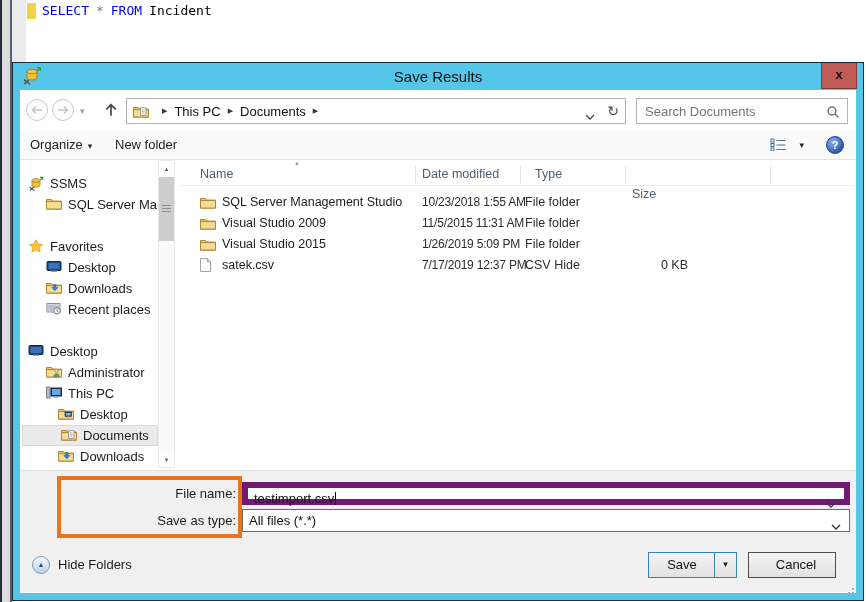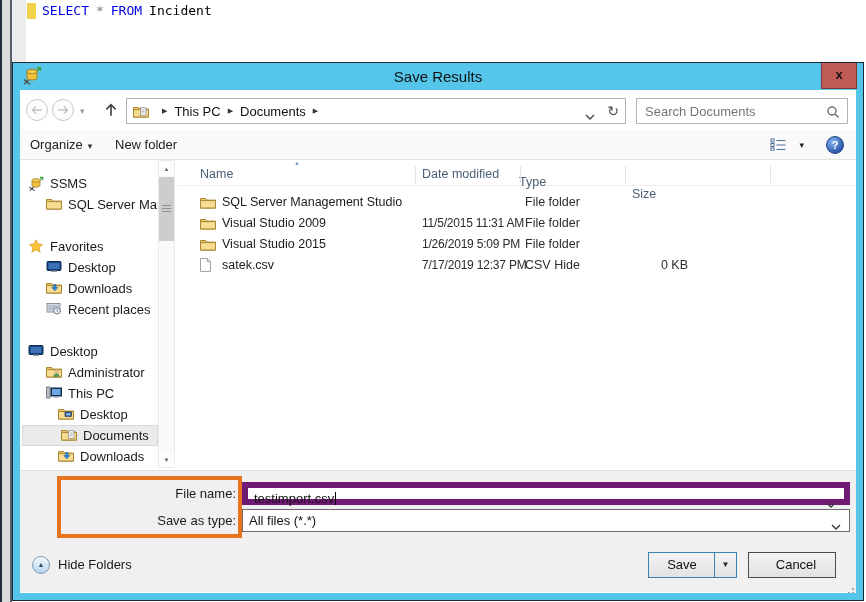--- a/index.html
+++ b/index.html
@@ -84,21 +84,21 @@
   .scr-btn { position:absolute; left:0; width:15px; height:15px; background:#fdfdfd;
              display:flex; align-items:center; justify-content:center; font-size:6px; color:#5f6368; cursor:pointer; }
   .scr-up { top:0; } .scr-down { bottom:0; }
   .scr-thumb { position:absolute; left:0; top:16px; width:15px; height:64px; background:#cdcdcd; cursor:pointer; }
   .thumb-grip { position:absolute; left:3px; top:28px; width:9px; height:1px; background:#8f8f8f;
                 box-shadow:0 3px #8f8f8f, 0 6px #8f8f8f; }
 
   .filelist { position:absolute; left:158px; top:0; right:0; height:310px; }
   .flh { position:absolute; top:2px; left:0; right:0; height:24px; border-bottom:1px solid #eeeeee; }
   .hcell { position:absolute; top:0; height:24px; line-height:24px; font-size:12.5px; color:#4a5e74; cursor:pointer; }
-  .h-name { left:22px; } .h-date { left:244px; } .h-type { left:341px;margin-top:8px; } .h-size { left:454px;margin-top:20px; }
+  .h-name { left:22px; } .h-date { left:244px; } .h-type { left:357px; } .h-size { left:454px;margin-top:20px; }
   .hsep { position:absolute; top:4px; width:1px; height:17px; background:#e3e3e3; }
   .sort-ind { position:absolute; left:116px; top:-2px; font-size:6px; color:#7f9cb8; }
   .frows { position:absolute; top:32px; left:0; right:0; }
   .frow { position:relative; height:21px; cursor:pointer; }
   .fcell { position:absolute; top:0; height:21px; line-height:21px; font-size:12.5px; color:#2a2c2e; white-space:nowrap; }
   .c-icon { left:22px; top:3px; width:17px; height:15px; }
   .c-name { left:44px; color:#1b1b1b; }
   .c-date { left:244px; font-size:12px; letter-spacing:-0.2px; }
   .c-type { left:347px; }
   .c-size { left:454px; width:56px; text-align:right; }
@@ -384,20 +384,21 @@
             <span class="hsep" style="left:447px"></span>
             <span class="hsep" style="left:592px"></span>
           </div>
           <div class="frows">
             <div class="frow">
               <span class="fcell c-icon"><svg viewBox="0 0 16 13" width="16" height="13">
                     <path d="M.5 2.5 h5 l1.2 1.6 h8.8 v8 h-15z" fill="#efc96a" stroke="#ac8632"></path>
                     <path d="M.5 4.6 h15 v7.4 h-15z" fill="#f7dd94" stroke="#ac8632"></path>
                   </svg></span>
               <span class="fcell c-name">SQL Server Management Studio</span>
+              <span class="fcell c-date">10/23/2018 1:55 AM</span>
               <span class="fcell c-type">File folder</span>
               <span class="fcell c-size"></span>
             </div>
             <div class="frow">
               <span class="fcell c-icon"><svg viewBox="0 0 16 13" width="16" height="13">
                     <path d="M.5 2.5 h5 l1.2 1.6 h8.8 v8 h-15z" fill="#efc96a" stroke="#ac8632"></path>
                     <path d="M.5 4.6 h15 v7.4 h-15z" fill="#f7dd94" stroke="#ac8632"></path>
                   </svg></span>
               <span class="fcell c-name">Visual Studio 2009</span>
               <span class="fcell c-date">11/5/2015 11:31 AM</span>

